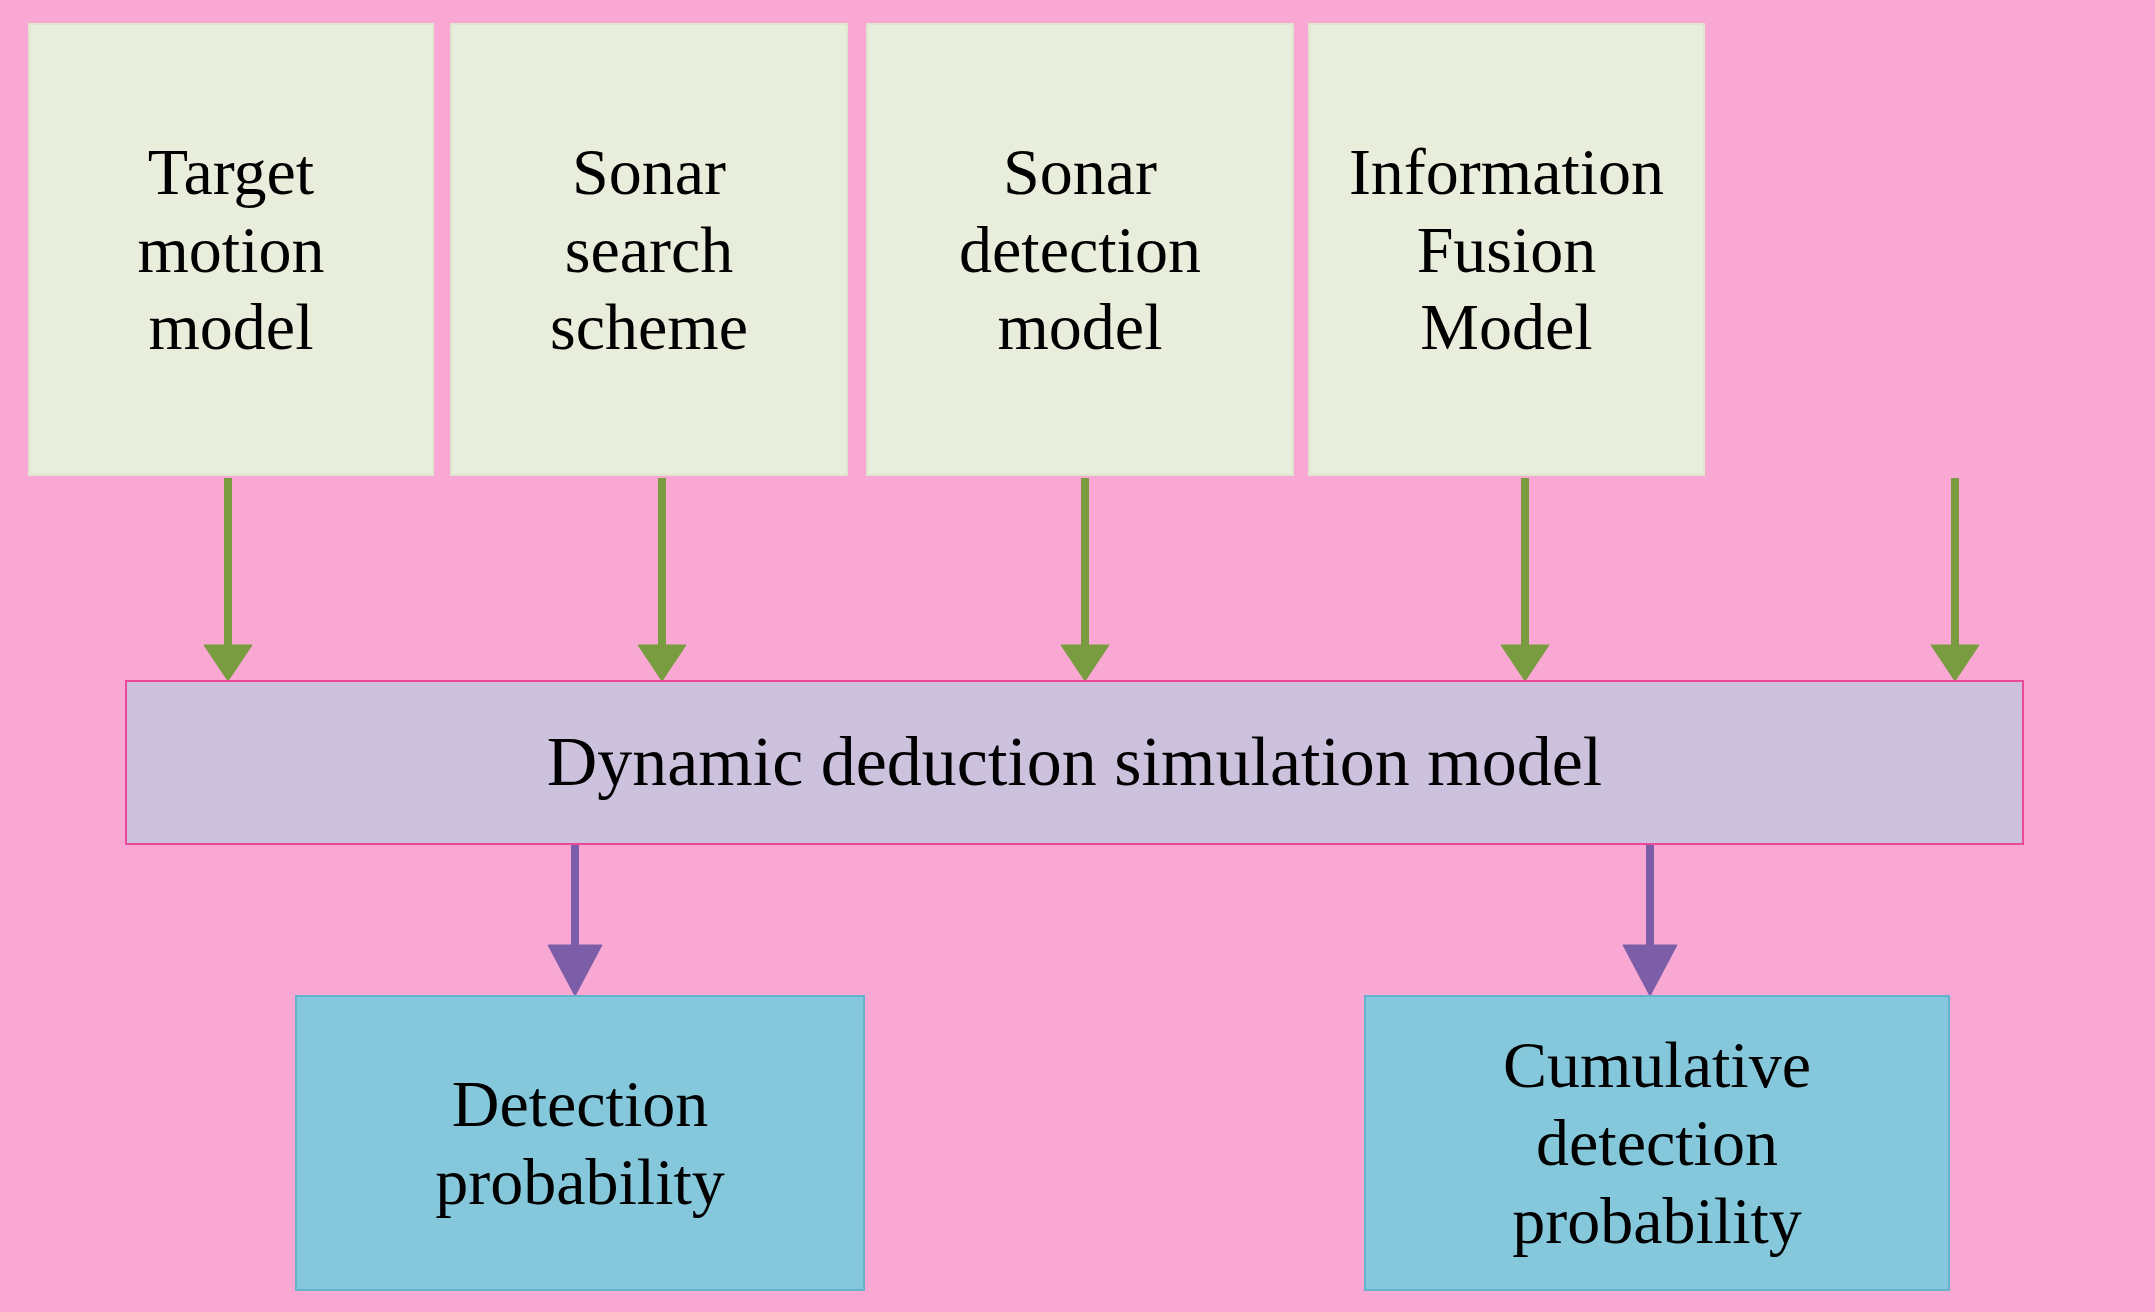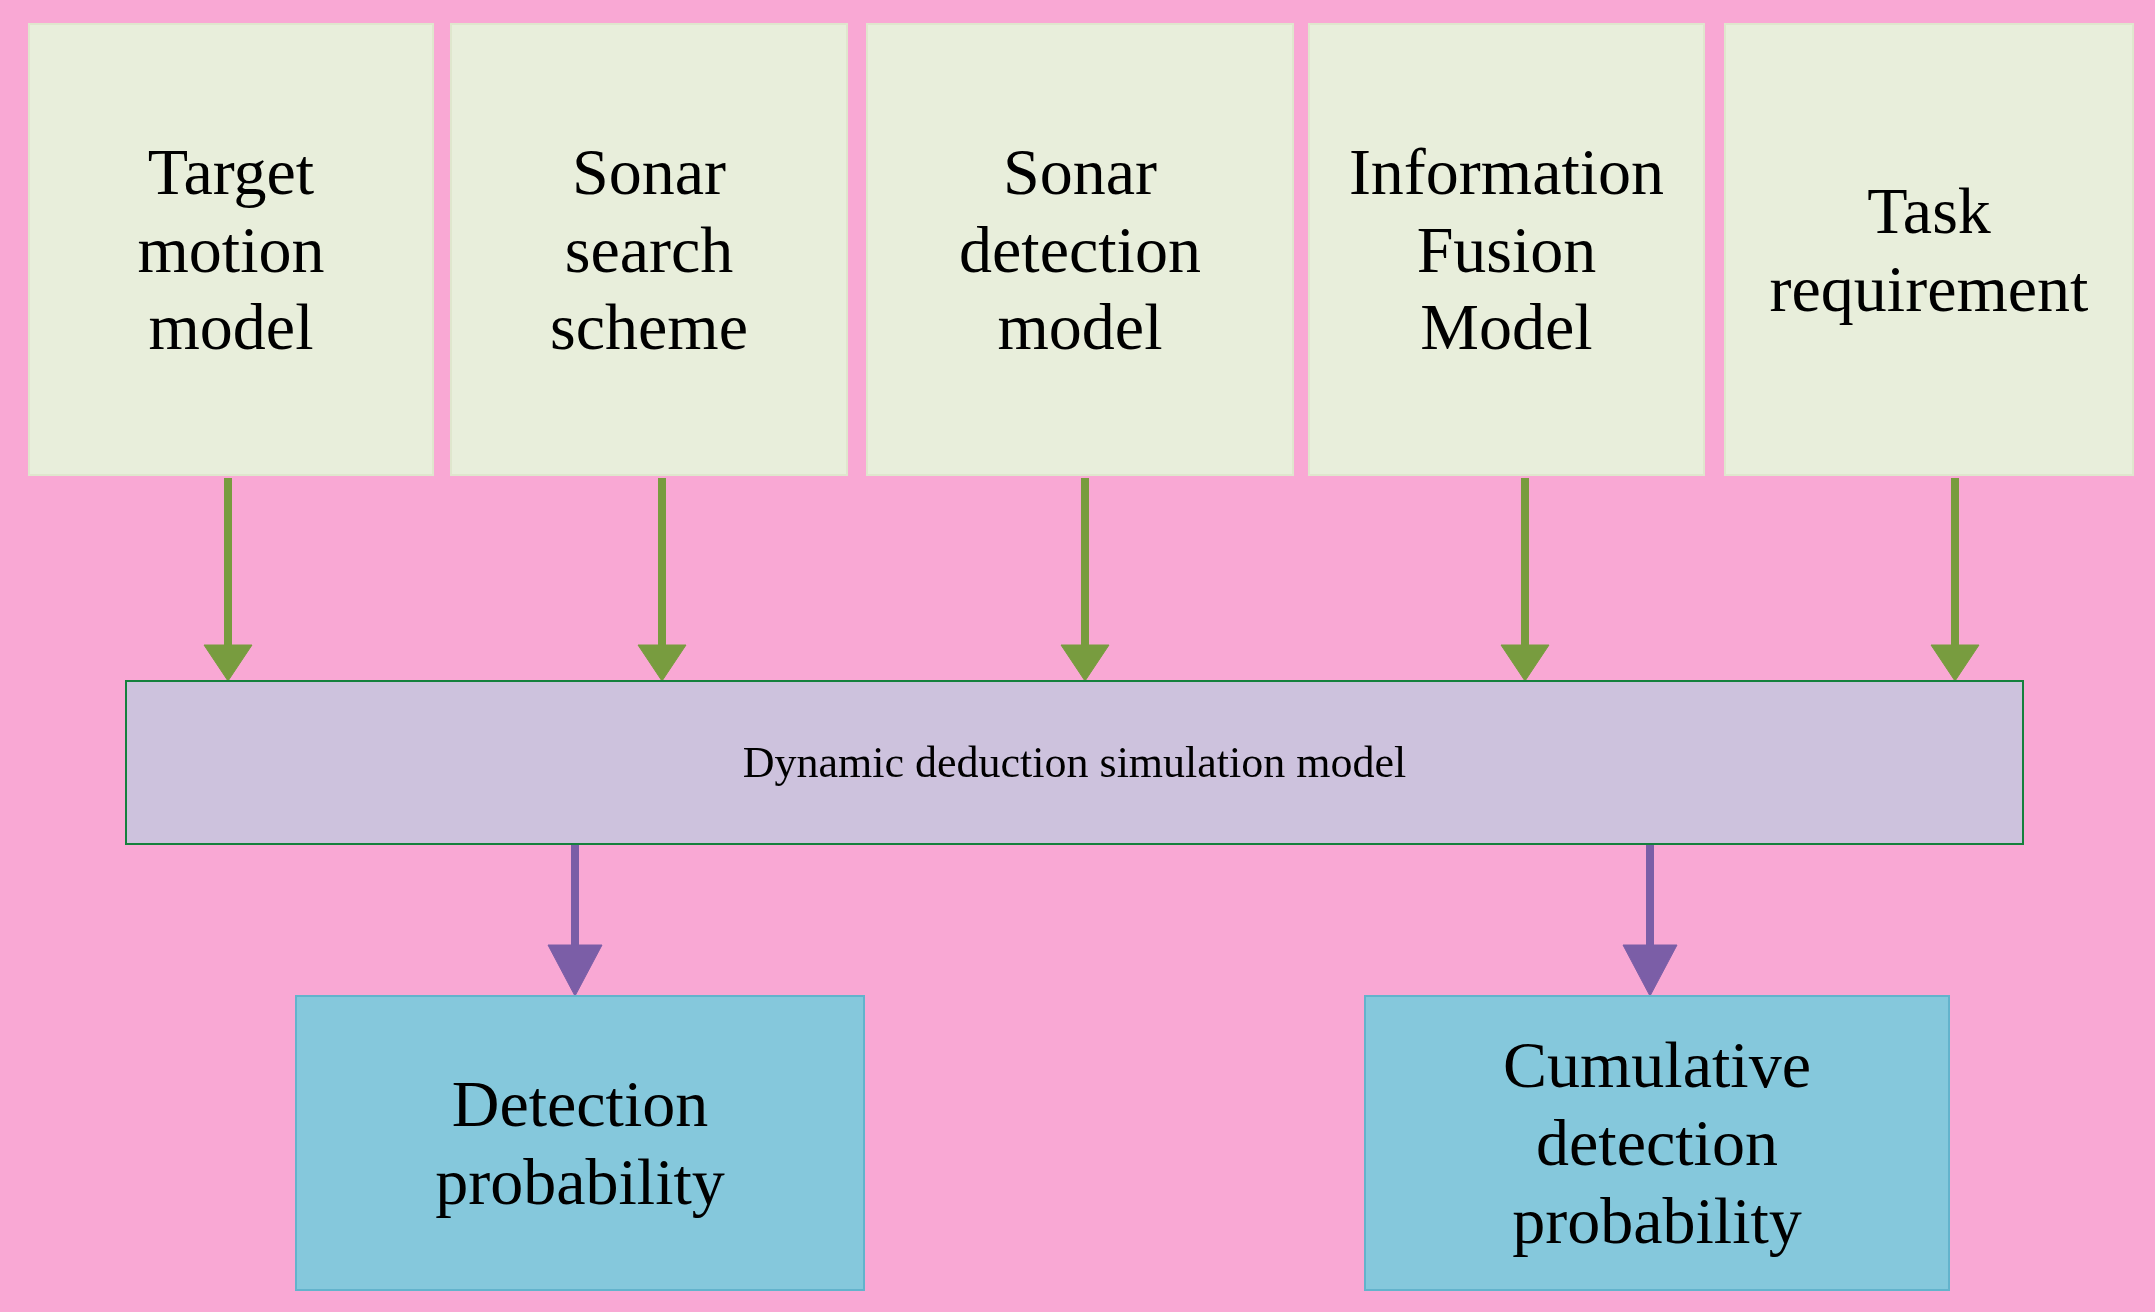--- a/index.html
+++ b/index.html
@@ -29,22 +29,22 @@
 
   .input-node {
     background: #e8eedb;
     border: 2px solid #dfe6cd;
     font-size: 66px;
     padding: 0 6px;
   }
 
   .process-node {
     background: #cdc2dd;
-    border: 2px solid #15803d;
-    font-size: 44px;
+    border: 2px solid #ec4899;
+    font-size: 70px;
   }
 
   .output-node {
     background: #85c8dc;
     border: 2px solid #63b3cc;
     font-size: 66px;
   }
 
   .node-label {
     display: block;
@@ -115,24 +115,20 @@
 detection
 model</span>
   </div>
 
   <div class="node input-node" style="left:1308px; top:23px; width:397px; height:453px;">
     <span class="node-label">Information
 Fusion
 Model</span>
   </div>
 
-  <div class="node input-node" style="left:1724px; top:23px; width:410px; height:453px;">
-    <span class="node-label">Task
-requirement</span>
-  </div>
 
   <div class="node process-node" style="left:125px; top:680px; width:1899px; height:165px;">
     <span class="node-label">Dynamic deduction simulation model</span>
   </div>
 
   <div class="node output-node" style="left:295px; top:995px; width:570px; height:296px;">
     <span class="node-label">Detection
 probability</span>
   </div>
 

